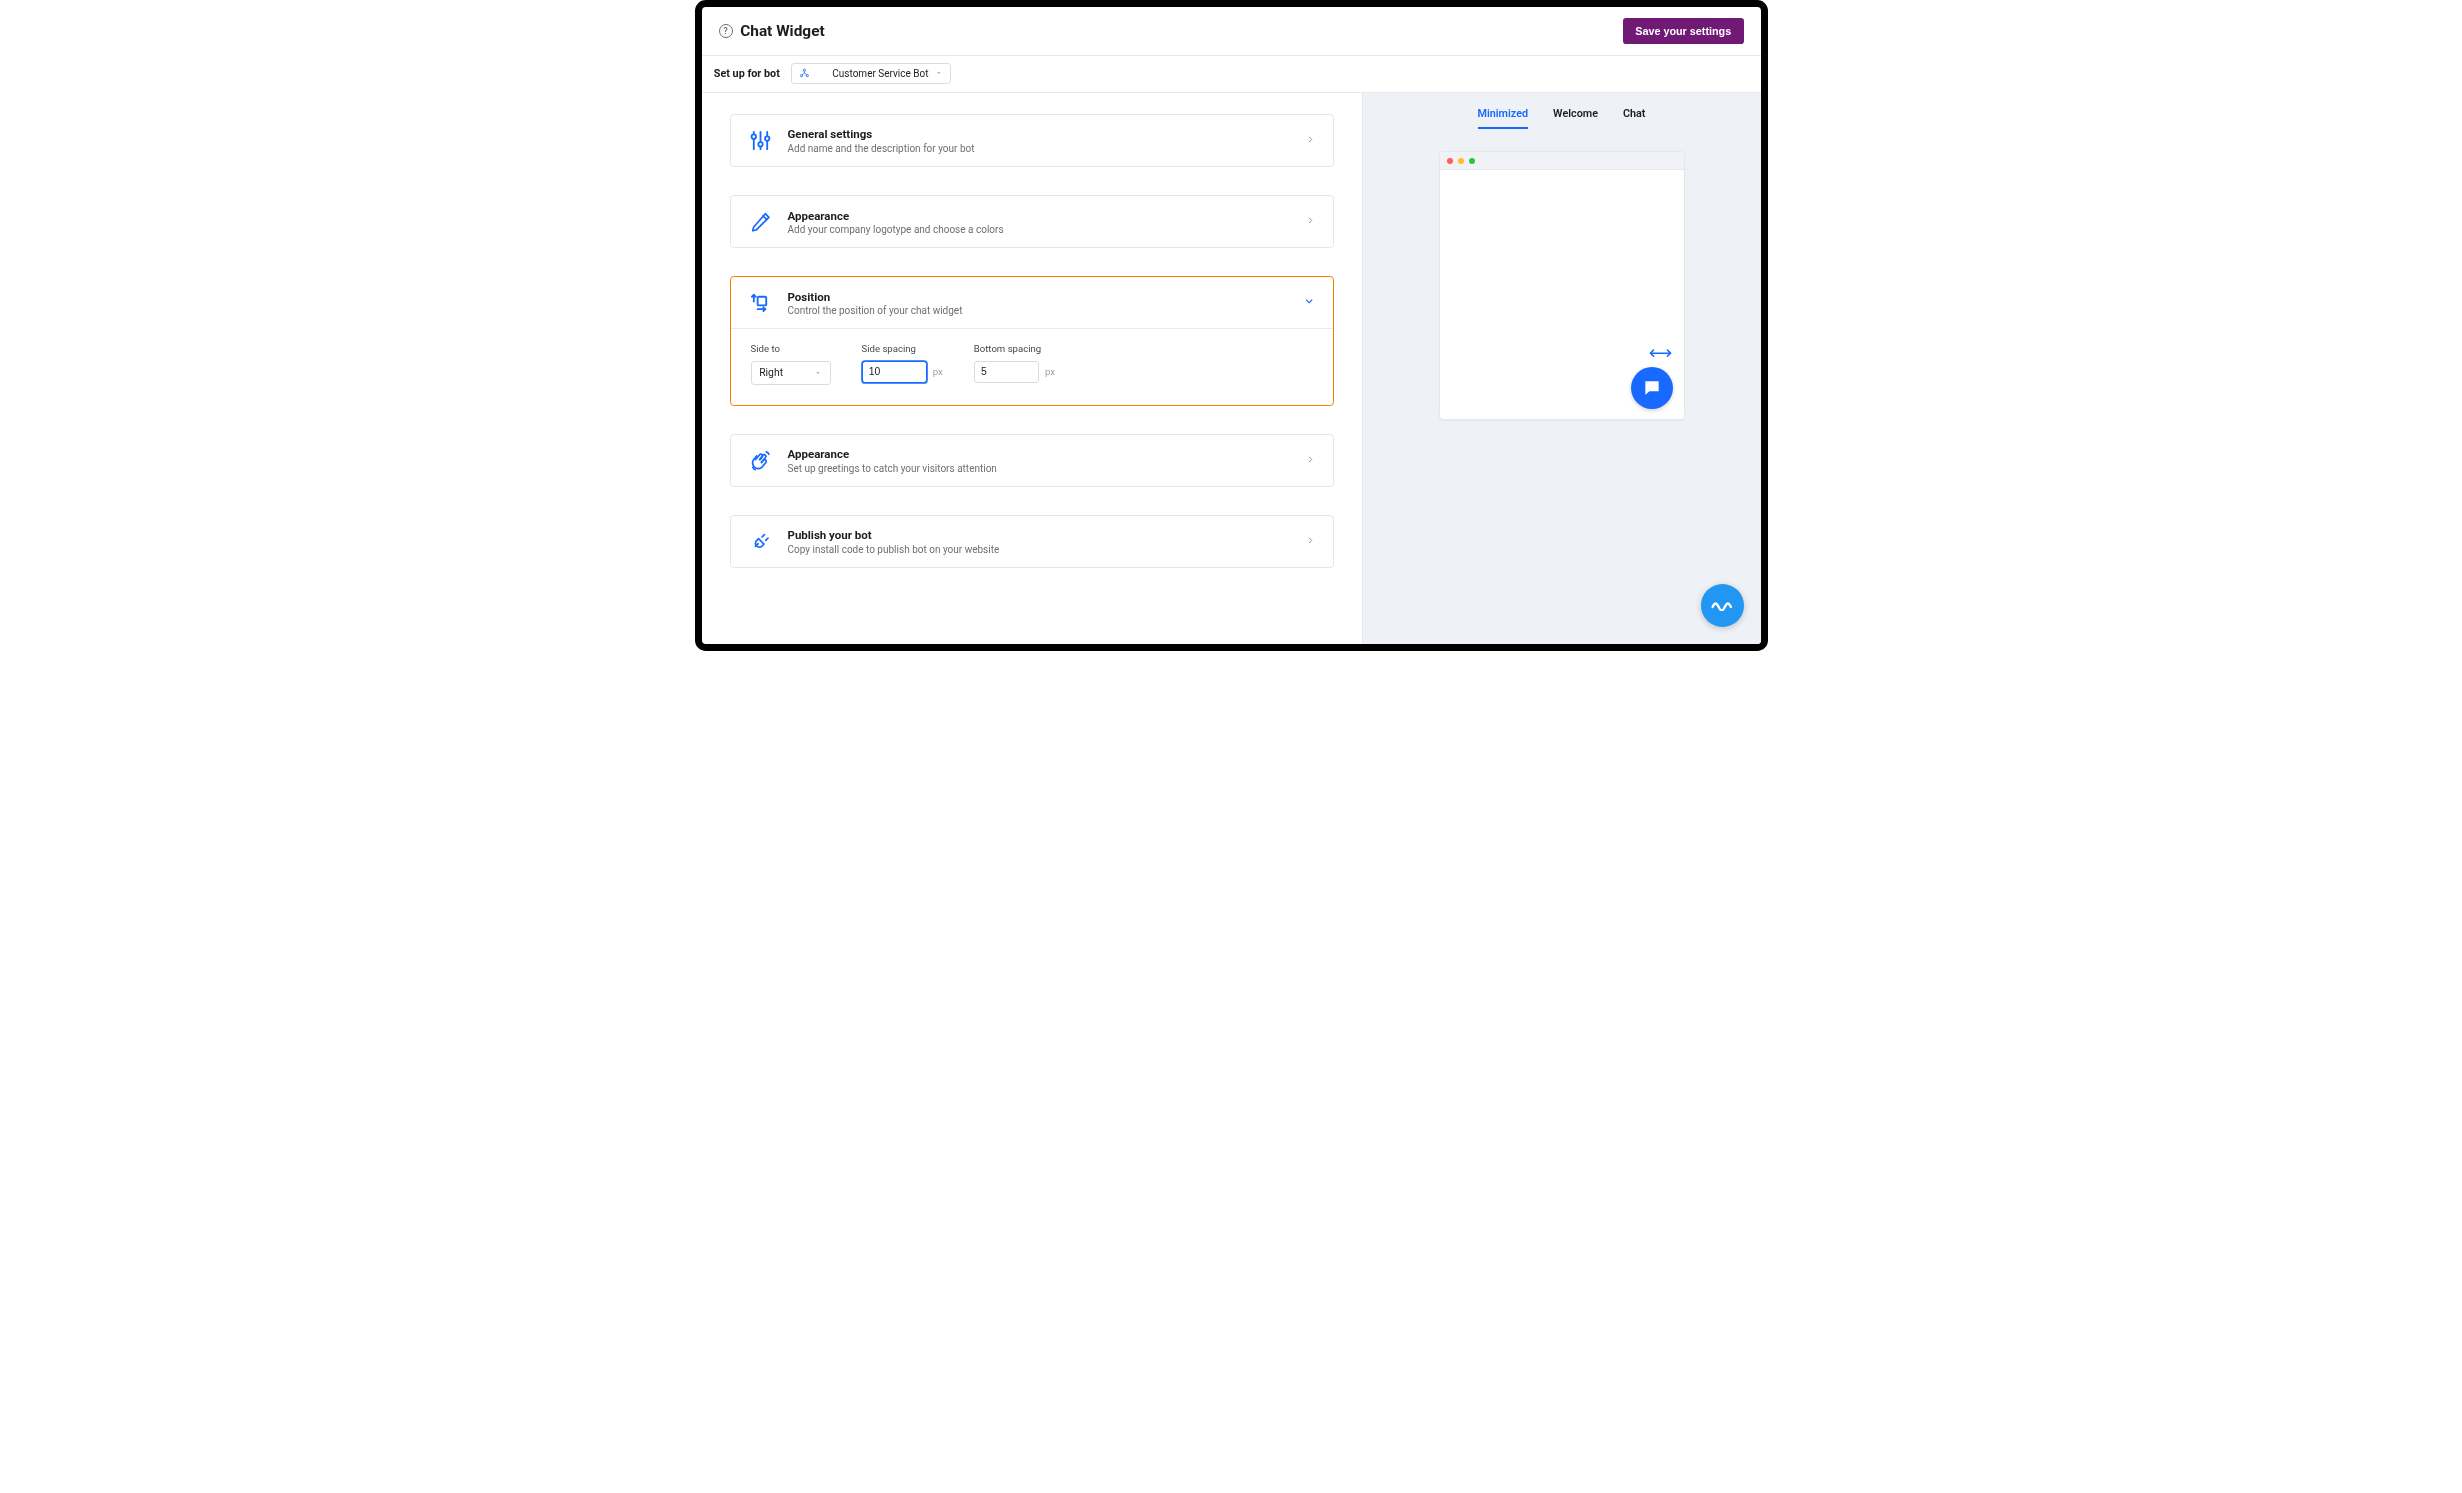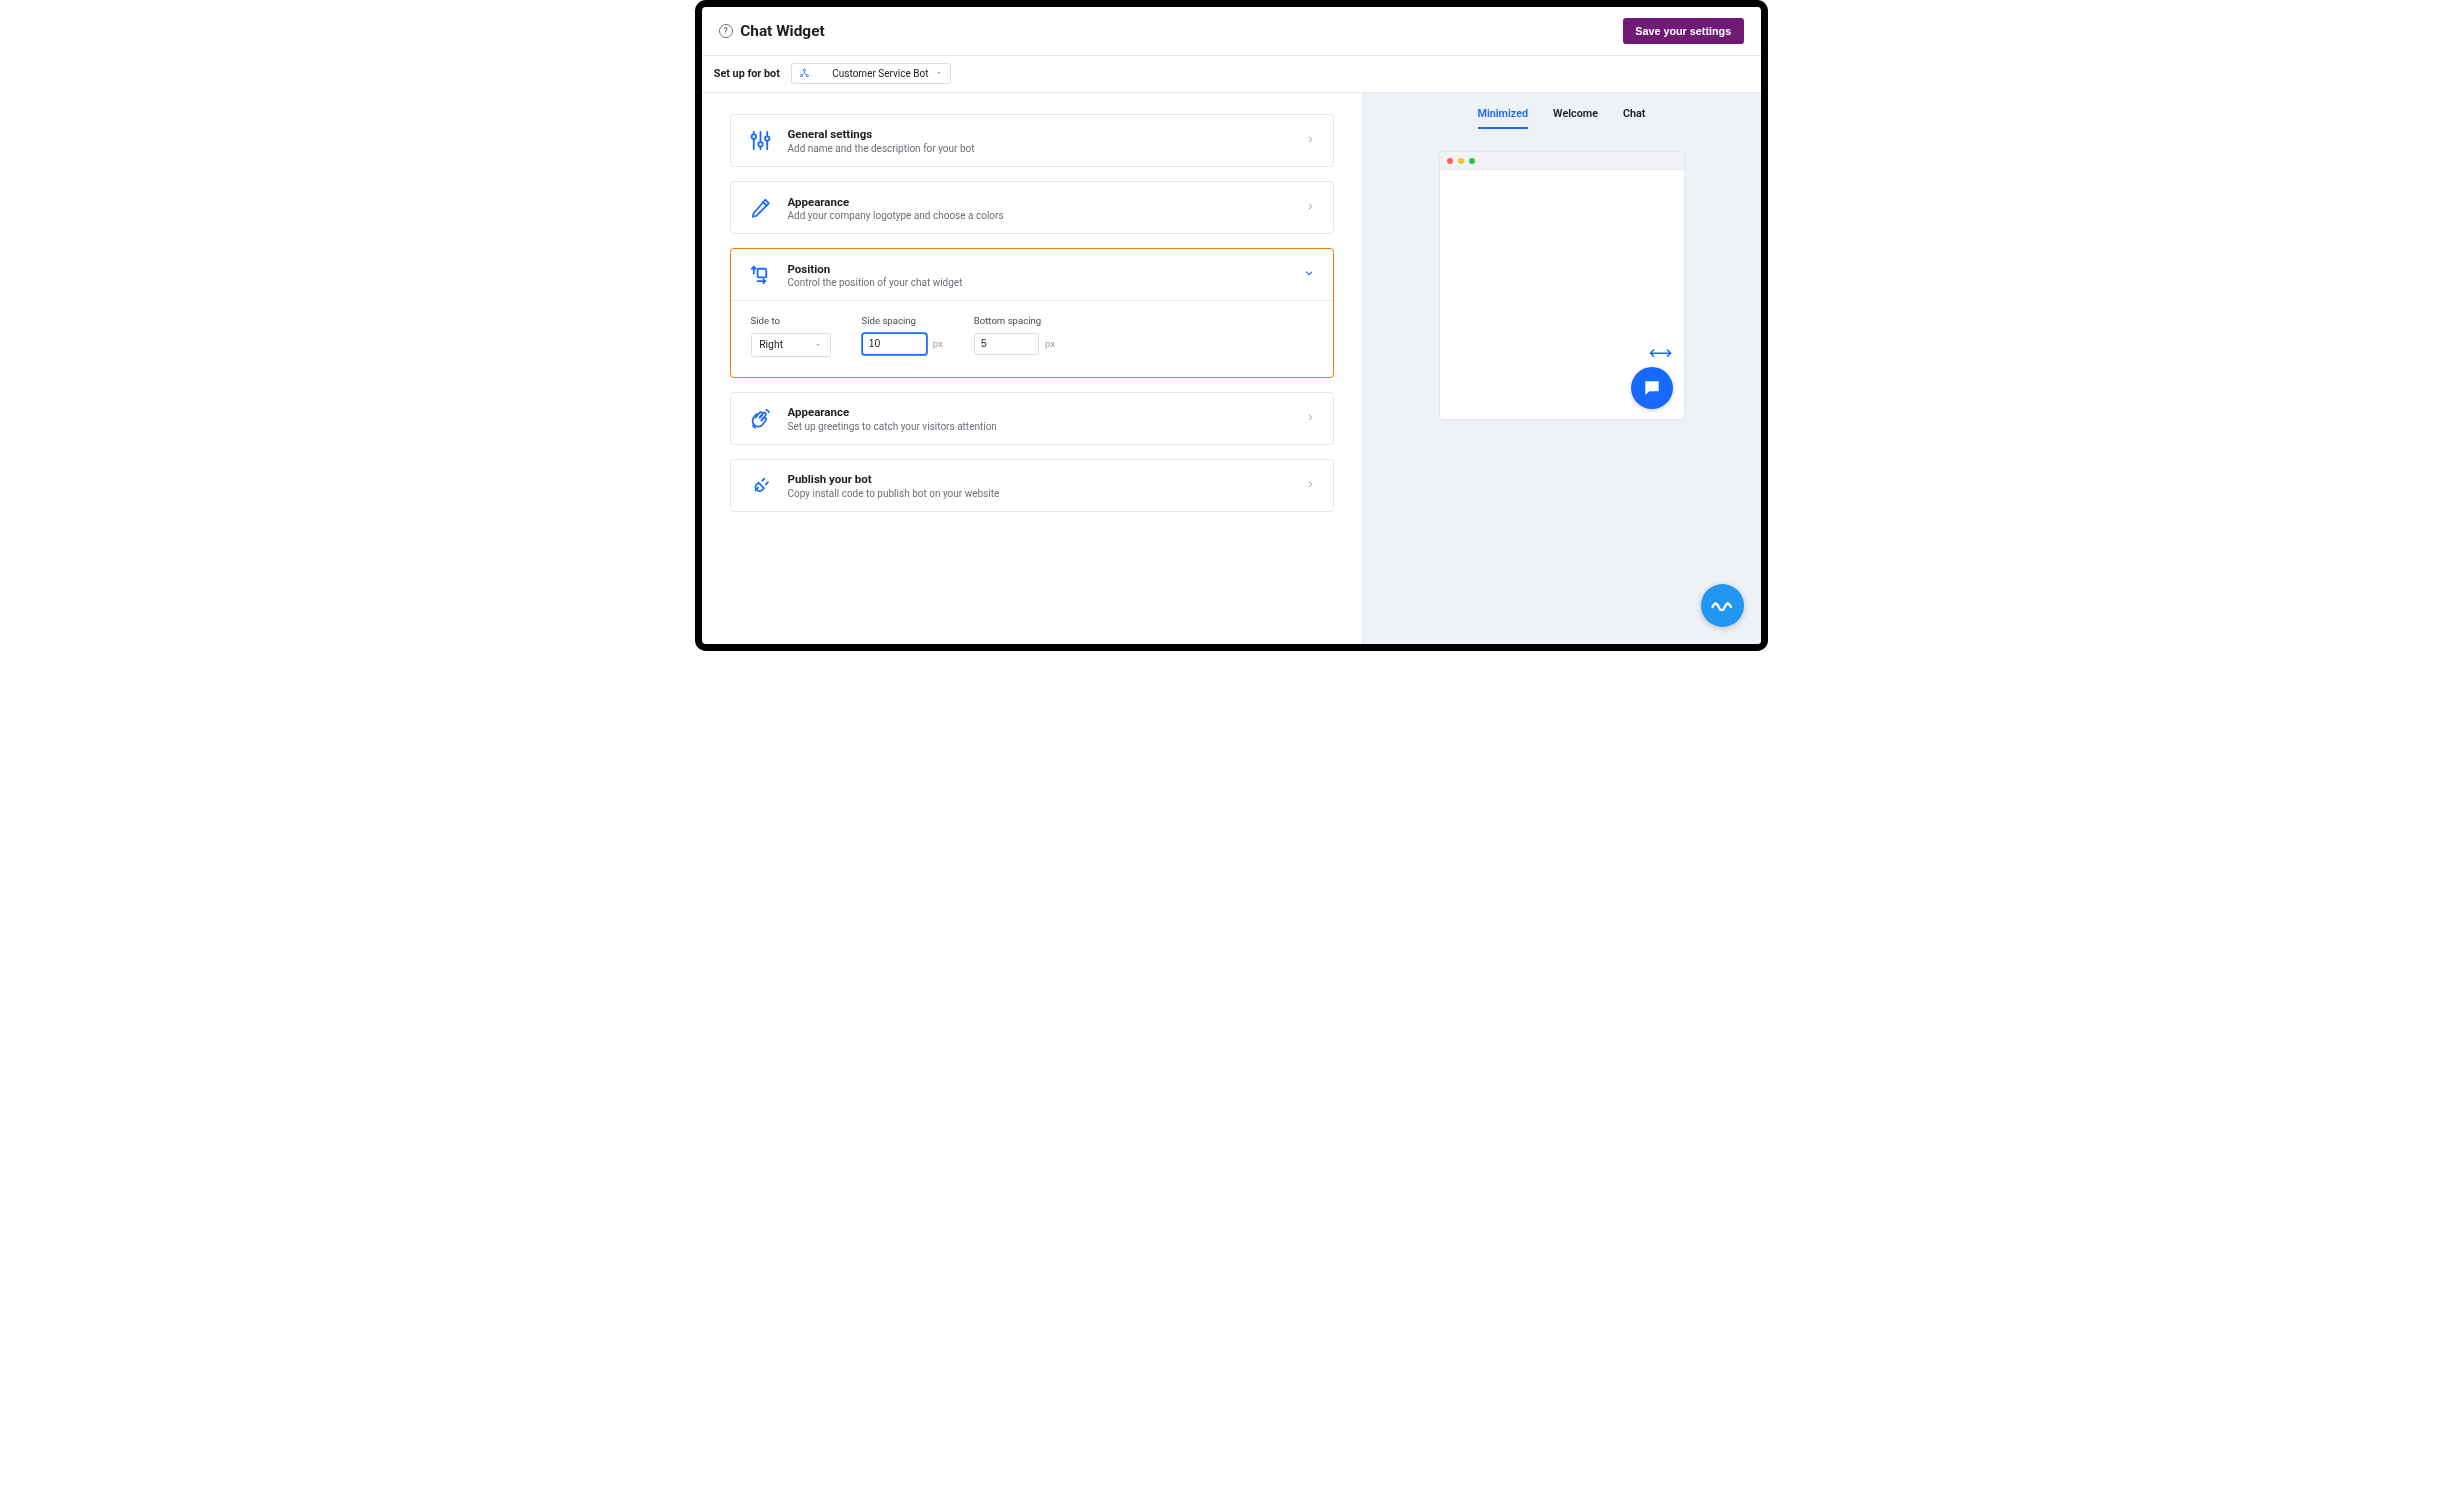--- a/index.html
+++ b/index.html
@@ -54,21 +54,21 @@
   
   .main { display: flex; flex: 1; min-height: 0; }
   .left-col { flex: 1; padding: 21.6px 28px; overflow-y: auto; }
   .right-col {
     width: 399px; background: #eef1f5; border-left: 0.8px solid #e6e8ec;
     display: flex; flex-direction: column; align-items: center;
   }
   
   .card {
     border: 0.8px solid #e2e5ea; border-radius: 3.8px; background: #fff;
-    margin-bottom: 14px;
+    margin-bottom: 28px;
   }
   .card.active { border: 1.5px solid #f57c00; }
   .card-header {
     display: flex; align-items: center; padding: 12.3px 17px; cursor: pointer;
   }
   .card-icon {
     width: 26px; height: 26px; color: #1769ff; margin-right: 14px;
     display: flex; align-items: center; justify-content: center;
   }
   .card-titles { flex: 1; }

